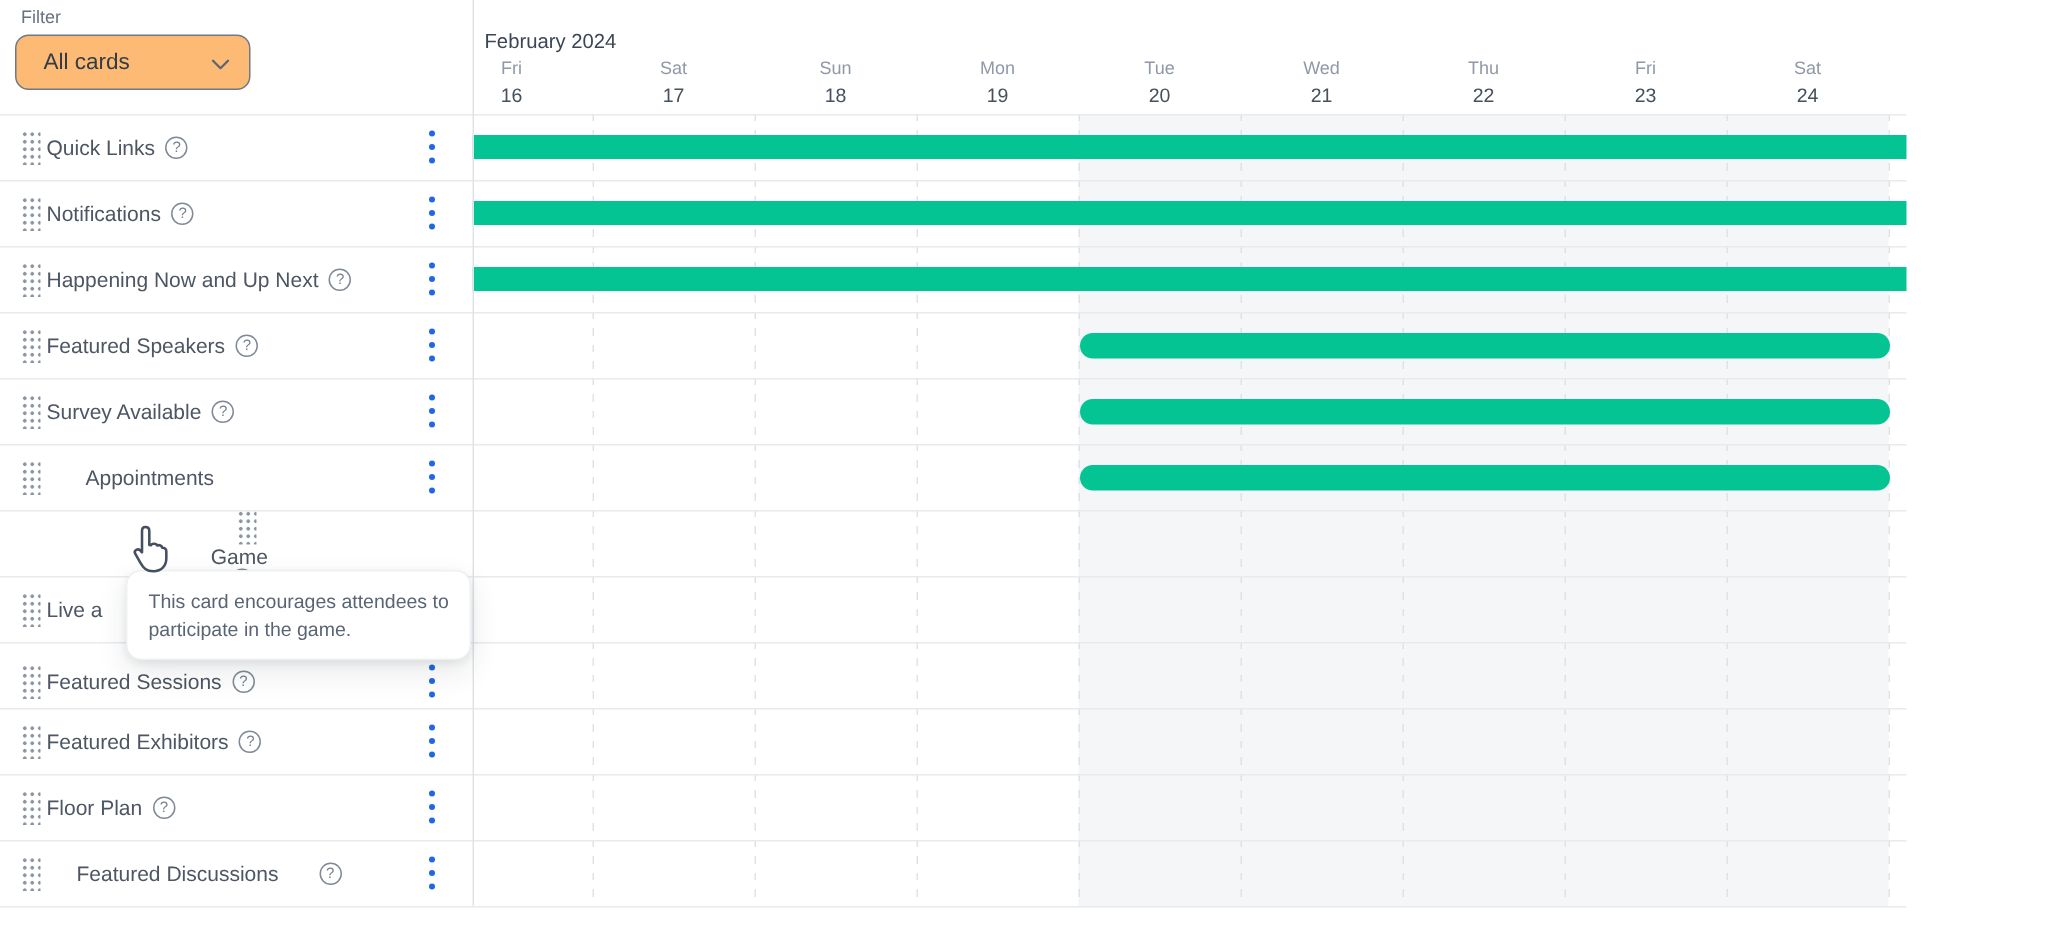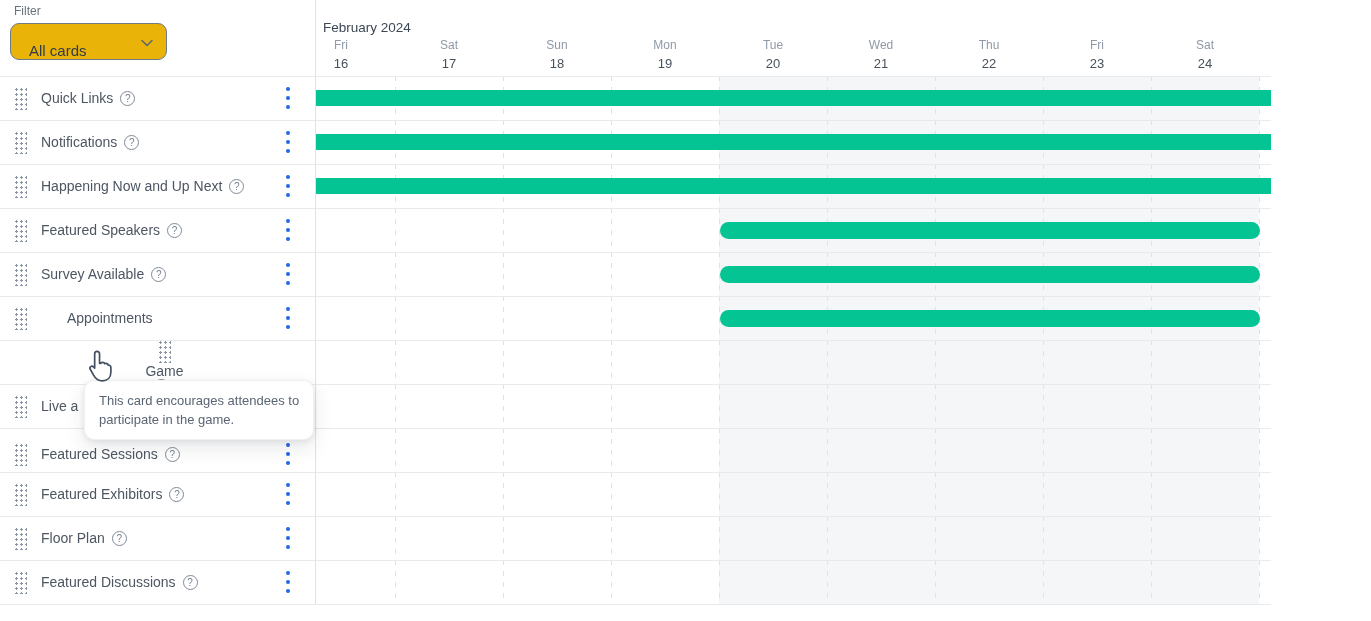--- a/index.html
+++ b/index.html
@@ -2,22 +2,22 @@
 <html><head>
 <meta charset="utf-8">
 <style>
   * { margin:0; padding:0; box-sizing:border-box; }
   body { background:#fff; font-family:"Liberation Sans", sans-serif; }
   #app { position:relative; width:1271px; height:621px; background:#fff; overflow:hidden; }
 
   
   .filter-label { position:absolute; left:14px; top:4px; font-size:12px; color:#68727e; }
   .select { position:absolute; left:10px; top:23px; width:157px; height:37px;
-            border:1px solid #6f7a87; border-radius:9px; background:#eab308;
-            display:flex; align-items:flex-end; cursor:pointer; }
+            border:1px solid #6f7a87; border-radius:9px; background:#fdba74;
+            display:flex; align-items:center; cursor:pointer; }
   .select .sel-text { margin-left:18px; font-size:15px; color:#303c47; }
   .select .chev { position:absolute; right:13px; top:15px; }
 
   
   .vline { position:absolute; left:315px; top:0; width:1px; height:604px; background:#dfe3e7; }
   .hsep  { position:absolute; left:0; width:1371px; height:1px; background:#e8eaed; }
 
   
   .month { position:absolute; left:323px; top:20px; font-size:13.5px; color:#3b4754; font-weight:500; }
   .day-cell { position:absolute; top:38px; width:108px; text-align:center; }
@@ -31,21 +31,21 @@
            background:repeating-linear-gradient(180deg,#dfe3e6 0 5px,transparent 5px 11px); }
   .bar { position:absolute; height:16px; background:#04c493; }
   .bar.full  { left:0; width:1056px; border-radius:0; }
   .bar.range { height:17px; border-radius:9px; }
 
   
   .side-row { position:absolute; left:0; width:315px; height:44px; display:flex; align-items:center; }
   .handle { width:13px; height:23px; margin-left:14px; flex:none; cursor:grab;
             background-image:radial-gradient(circle,#8b95a1 1.15px, transparent 1.35px);
             background-size:5px 5px; }
-  .row-label { margin-left:14px; font-size:14px; color:#4d5662; white-space:nowrap; }
+  .row-label { margin-left:4px; font-size:14px; color:#4d5662; white-space:nowrap; }
   .help { width:15px; height:15px; margin-left:7px; flex:none; border:1px solid #808a97;
           border-radius:50%; font-size:10px; line-height:13px; text-align:center;
           color:#78828f; font-weight:500; cursor:pointer; }
   .kebab { margin-left:auto; margin-right:21px; width:12px; display:flex; flex-direction:column;
            align-items:center; cursor:pointer; }
   .kebab i { width:4px; height:4px; border-radius:50%; background:#2166e6; display:block; margin:2.5px 0; }
 
   
   .tooltip { position:absolute; left:84px; top:380px; z-index:30; background:#fff;
              border:1px solid rgba(120,130,145,.12); border-radius:10px; padding:10px 14px;
@@ -248,21 +248,21 @@
       <div class="side-row" style="top: 516px;">
         <span class="handle"></span>
         <span class="row-label">Floor Plan</span>
         <span class="help">?</span>
         <span class="kebab">
           <i></i>
           <i></i>
           <i></i>
         </span>
       </div>
-      <div class="side-row" style="top: 560px;">
+      <div class="side-row" style="top: 560px; gap: 20px;">
         <span class="handle"></span>
         <span class="row-label">Featured Discussions</span>
         <span class="help">?</span>
         <span class="kebab">
           <i></i>
           <i></i>
           <i></i>
         </span>
       </div>
     </div>

